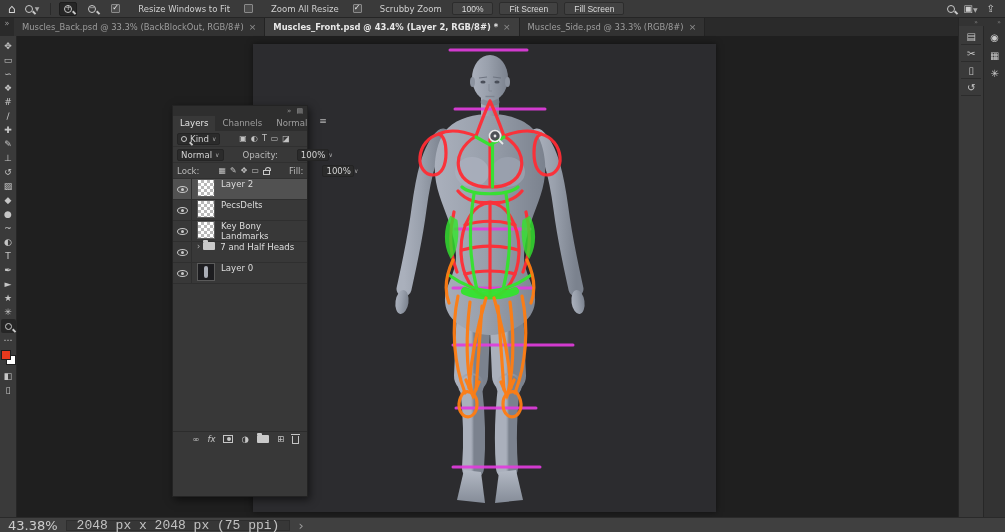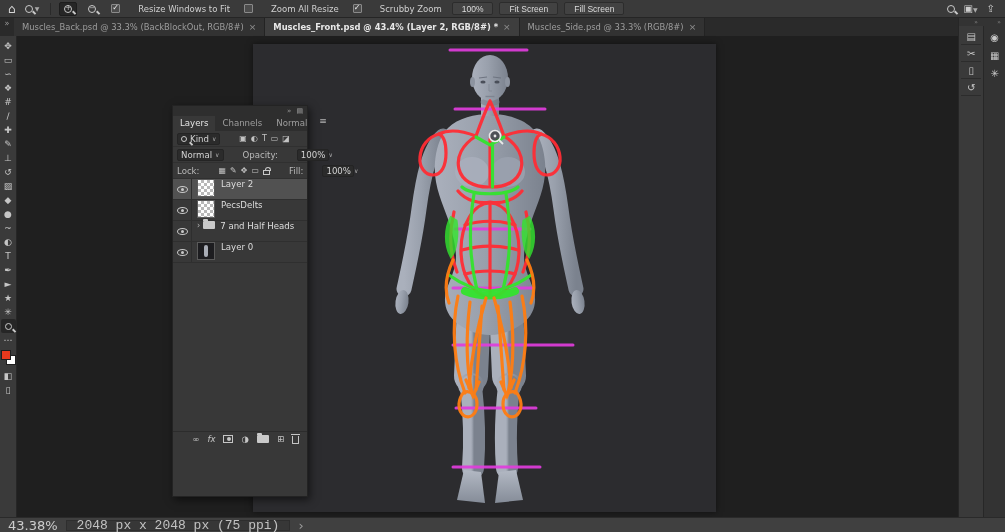--- a/index.html
+++ b/index.html
@@ -382,20 +382,27 @@
         <span class="eyecell">
             <span class="eye"></span>
           </span>
         <span class="thumb"></span>
         <span class="lname">PecsDelts</span>
       </div>
       <div class="lrow">
         <span class="eyecell">
             <span class="eye"></span>
           </span>
+        <span class="thumb"></span>
+        <span class="lname">Key Bony Landmarks</span>
+      </div>
+      <div class="lrow">
+        <span class="eyecell">
+            <span class="eye"></span>
+          </span>
         <span class="gcaret">›</span>
         <span class="foldericon"></span>
         <span class="lname">7 and Half Heads</span>
       </div>
       <div class="lrow">
         <span class="eyecell">
             <span class="eye"></span>
           </span>
         <span class="thumb figure"></span>
         <span class="lname">Layer 0</span>

